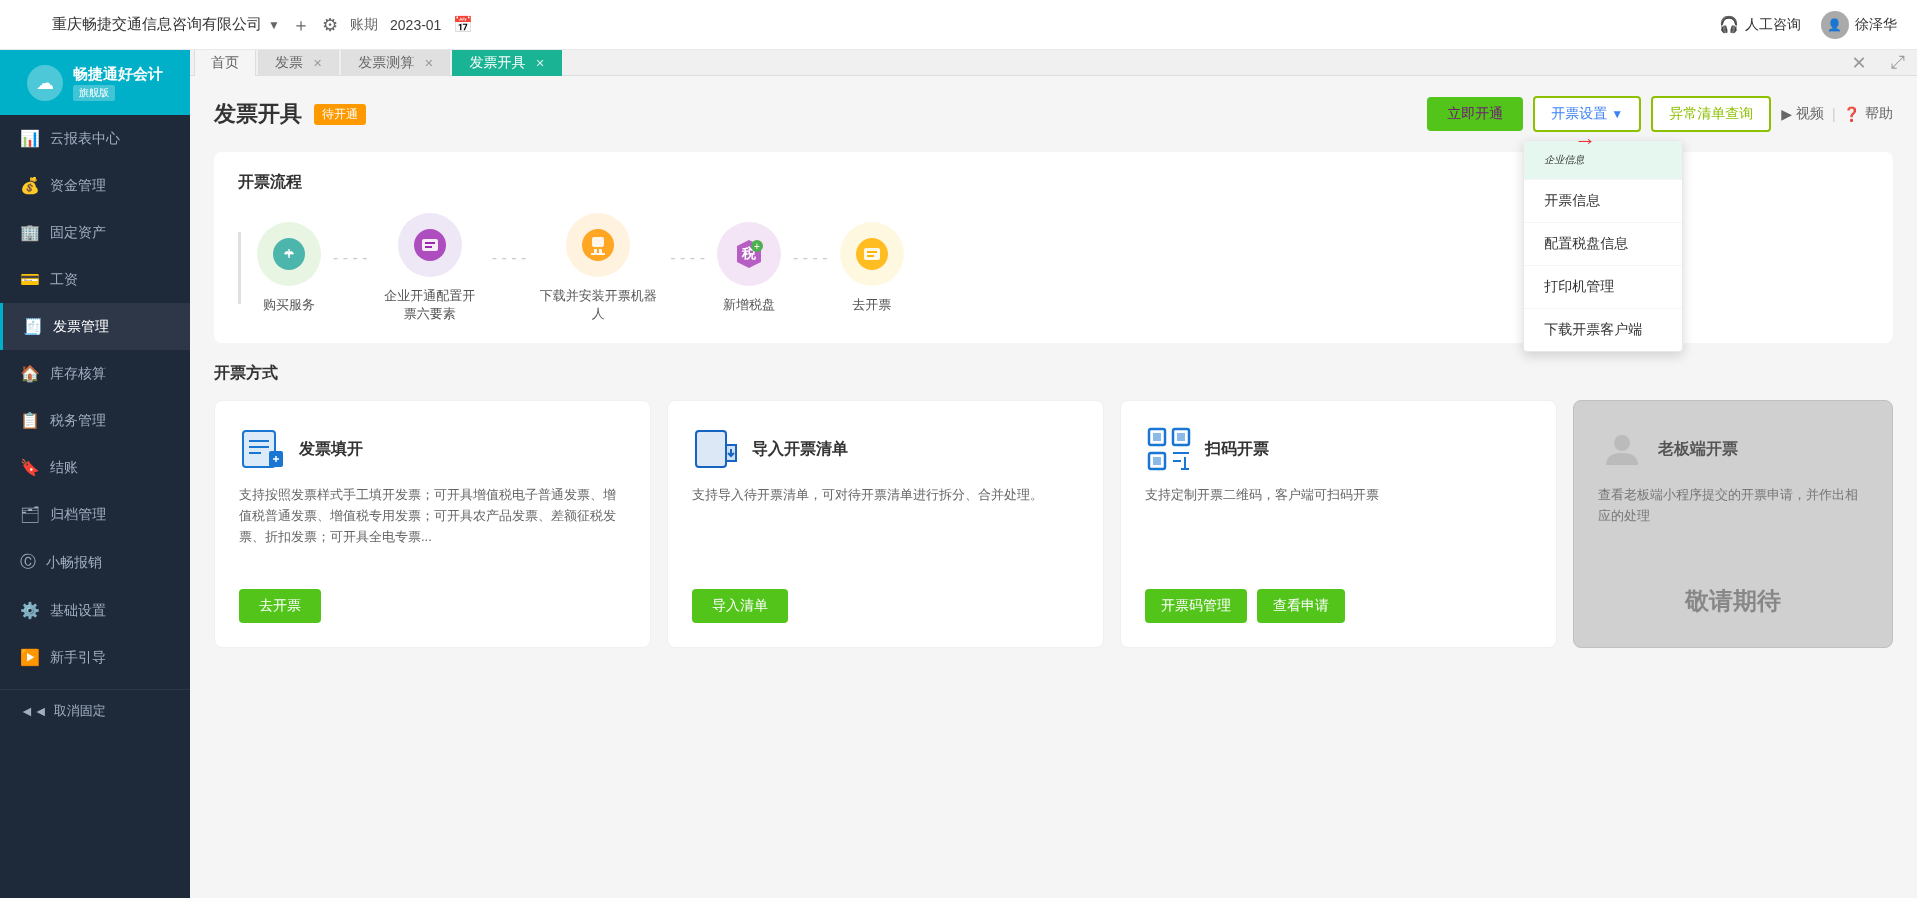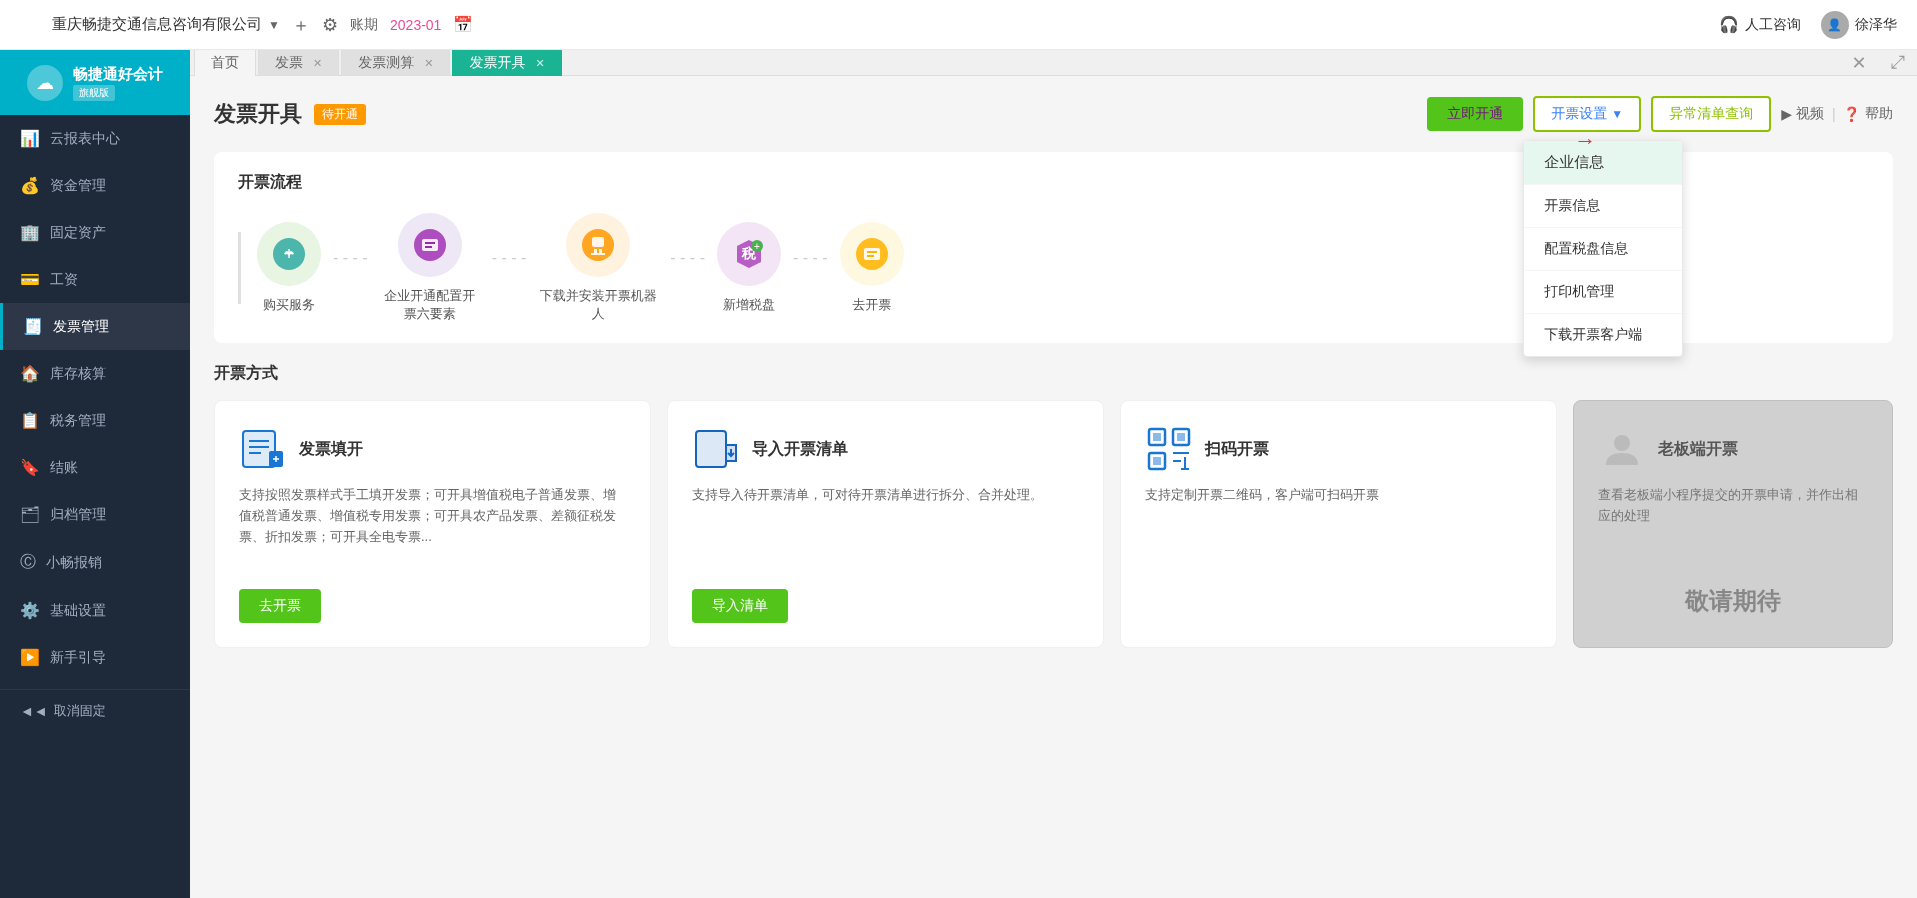--- a/index.html
+++ b/index.html
@@ -14,21 +14,21 @@
 <body>
 
 <div style="height:50px; background:#fff; display:flex; align-items:center; padding:0 20px; border-bottom:1px solid #e8e8e8; flex-shrink:0; gap:12px;">
   <div style="display:flex; align-items:center; gap:6px; cursor:pointer;margin-left:32px;">
     <span style="font-size:15px; color:#333;">重庆畅捷交通信息咨询有限公司</span>
     <span style="color:#666; font-size:12px;">▼</span>
   </div>
   <span style="color:#666; font-size:18px; cursor:pointer;">＋</span>
   <span style="color:#666; font-size:18px; cursor:pointer;">⚙</span>
   <span style="color:#666; font-size:14px;">账期</span>
-  <span style="color:#ec4899; font-weight:500; font-size:14px;">2023-01</span>
+  <span style="color:#404040; font-weight:500; font-size:14px;">2023-01</span>
   <span style="color:#666; font-size:16px; cursor:pointer;">📅</span>
   <div style="margin-left:auto; display:flex; align-items:center; gap:20px;">
     <div style="display:flex; align-items:center; gap:6px; cursor:pointer; color:#333;">
       <span style="font-size:16px;">🎧</span>
       <span style="font-size:14px;">人工咨询</span>
     </div>
     <div style="display:flex; align-items:center; gap:6px; cursor:pointer; color:#333;">
       <span style="width:28px; height:28px; border-radius:50%; background:#aaa; display:inline-flex; align-items:center; justify-content:center; color:#fff; font-size:12px;">👤</span>
       <span style="font-size:14px;">徐泽华</span>
     </div>
@@ -137,21 +137,21 @@
 
           <div style="position:relative;">
             <button style="background:#fff; color:#3b82f6; border:2px solid #8dc000; padding:7px 16px; border-radius:4px; cursor:pointer; font-size:14px; display:flex; align-items:center; gap:4px;">
               <span>开票设置</span>
               <span style="font-size:12px;">▼</span>
             </button>
 
             <div style="position:absolute; top:44px; left:-10px; background:#fff; border:1px solid #e8e8e8; border-radius:4px; box-shadow:0 4px 12px rgba(0,0,0,0.15); z-index:1000; width:160px;">
 
               <div style="position:absolute; top:-14px; left:50px; color:#e53535; font-size:22px; line-height:1;">→</div>
-              <div style="padding:12px 20px; background:#e6f7f0; color:#333; cursor:pointer; font-size:15px; border-radius:4px 4px 0 0;">
+              <div style="padding:12px 20px; background:#e6f7f0; color:#333; cursor:pointer; font-size:10px; border-radius:4px 4px 0 0;font-style:italic;">
                 <span>企业信息</span>
               </div>
               <div style="padding:12px 20px; color:#333; cursor:pointer; font-size:14px; border-top:1px solid #f5f5f5;">
                 <span>开票信息</span>
               </div>
               <div style="padding:12px 20px; color:#333; cursor:pointer; font-size:14px; border-top:1px solid #f5f5f5;">
                 <span>配置税盘信息</span>
               </div>
               <div style="padding:12px 20px; color:#333; cursor:pointer; font-size:14px; border-top:1px solid #f5f5f5;">
                 <span>打印机管理</span>
@@ -298,20 +298,24 @@
                     <rect x="8" y="32" width="8" height="8" fill="#1976D2" opacity="0.5"></rect>
                     <line x1="28" y1="28" x2="44" y2="28" stroke="#1976D2" stroke-width="2"></line>
                     <line x1="28" y1="36" x2="36" y2="36" stroke="#1976D2" stroke-width="2"></line>
                     <line x1="40" y1="32" x2="40" y2="44" stroke="#1976D2" stroke-width="2"></line>
                     <line x1="36" y1="44" x2="44" y2="44" stroke="#1976D2" stroke-width="2"></line>
                   </svg>
               </div>
               <span style="font-size:16px; font-weight:600; color:#333;">扫码开票</span>
             </div>
             <p style="font-size:13px; color:#666; line-height:1.6; margin-bottom:16px; min-height:88px;">支持定制开票二维码，客户端可扫码开票</p>
+            <div style="display:flex; gap:10px;">
+              <button style="background:#52c41a; color:#fff; border:none; padding:8px 16px; border-radius:4px; cursor:pointer; font-size:14px;">开票码管理</button>
+              <button style="background:#52c41a; color:#fff; border:none; padding:8px 16px; border-radius:4px; cursor:pointer; font-size:14px;">查看申请</button>
+            </div>
           </div>
 
           <div style="background:#d0d0d0; border-radius:8px; padding:24px; border:1px solid #c0c0c0; position:relative; overflow:hidden;">
             <div style="display:flex; align-items:center; gap:12px; margin-bottom:12px;">
               <div style="width:48px; height:48px; display:flex; align-items:center; justify-content:center;">
                 <svg width="48" height="48" viewBox="0 0 48 48">
                     <circle cx="24" cy="18" r="8" fill="#bbb"></circle>
                     <path d="M8 40 Q8 28 24 28 Q40 28 40 40" fill="#bbb"></path>
                   </svg>
               </div>

